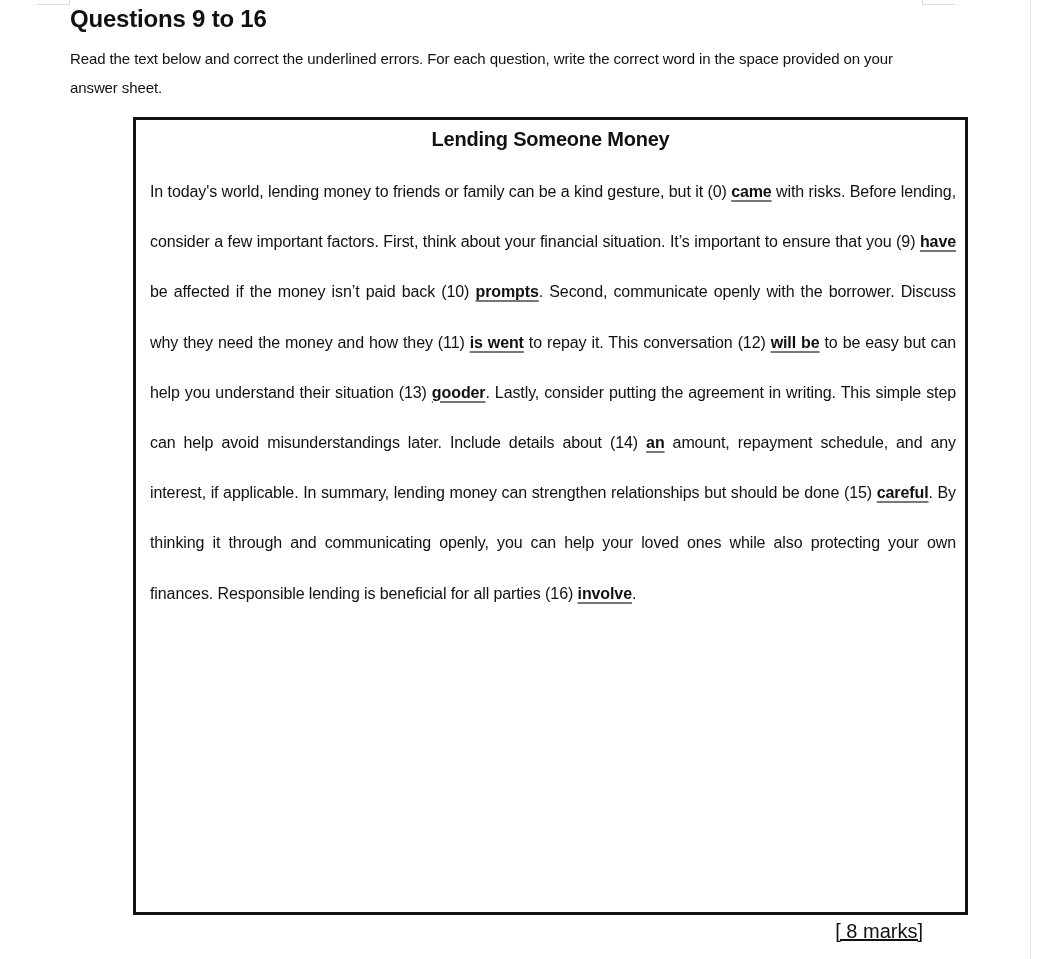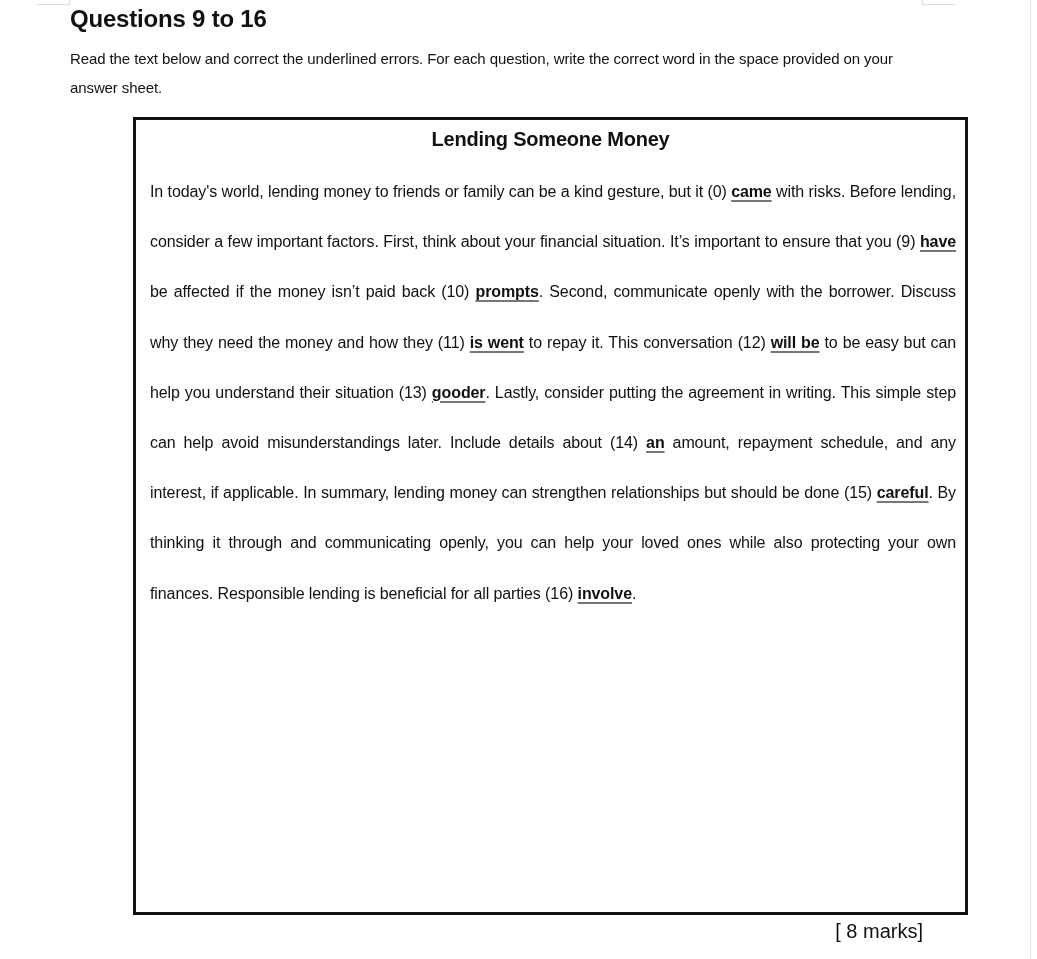--- a/index.html
+++ b/index.html
@@ -83,20 +83,21 @@
     text-decoration: underline;
     text-decoration-color: #777777;
     text-underline-offset: 3px;
     text-decoration-thickness: 2px;
   }
   .marks {
     position: absolute;
     right: 114px;
     top: 920px;
     font-size: 20px;
+    text-decoration: underline;
   }
 </style>
 </head>
 <body>
 
 <div class="page-corner corner-left"></div>
 <div class="page-corner corner-right"></div>
 <div class="page-edge"></div>
 
 <div class="heading">Questions 9 to 16</div>

